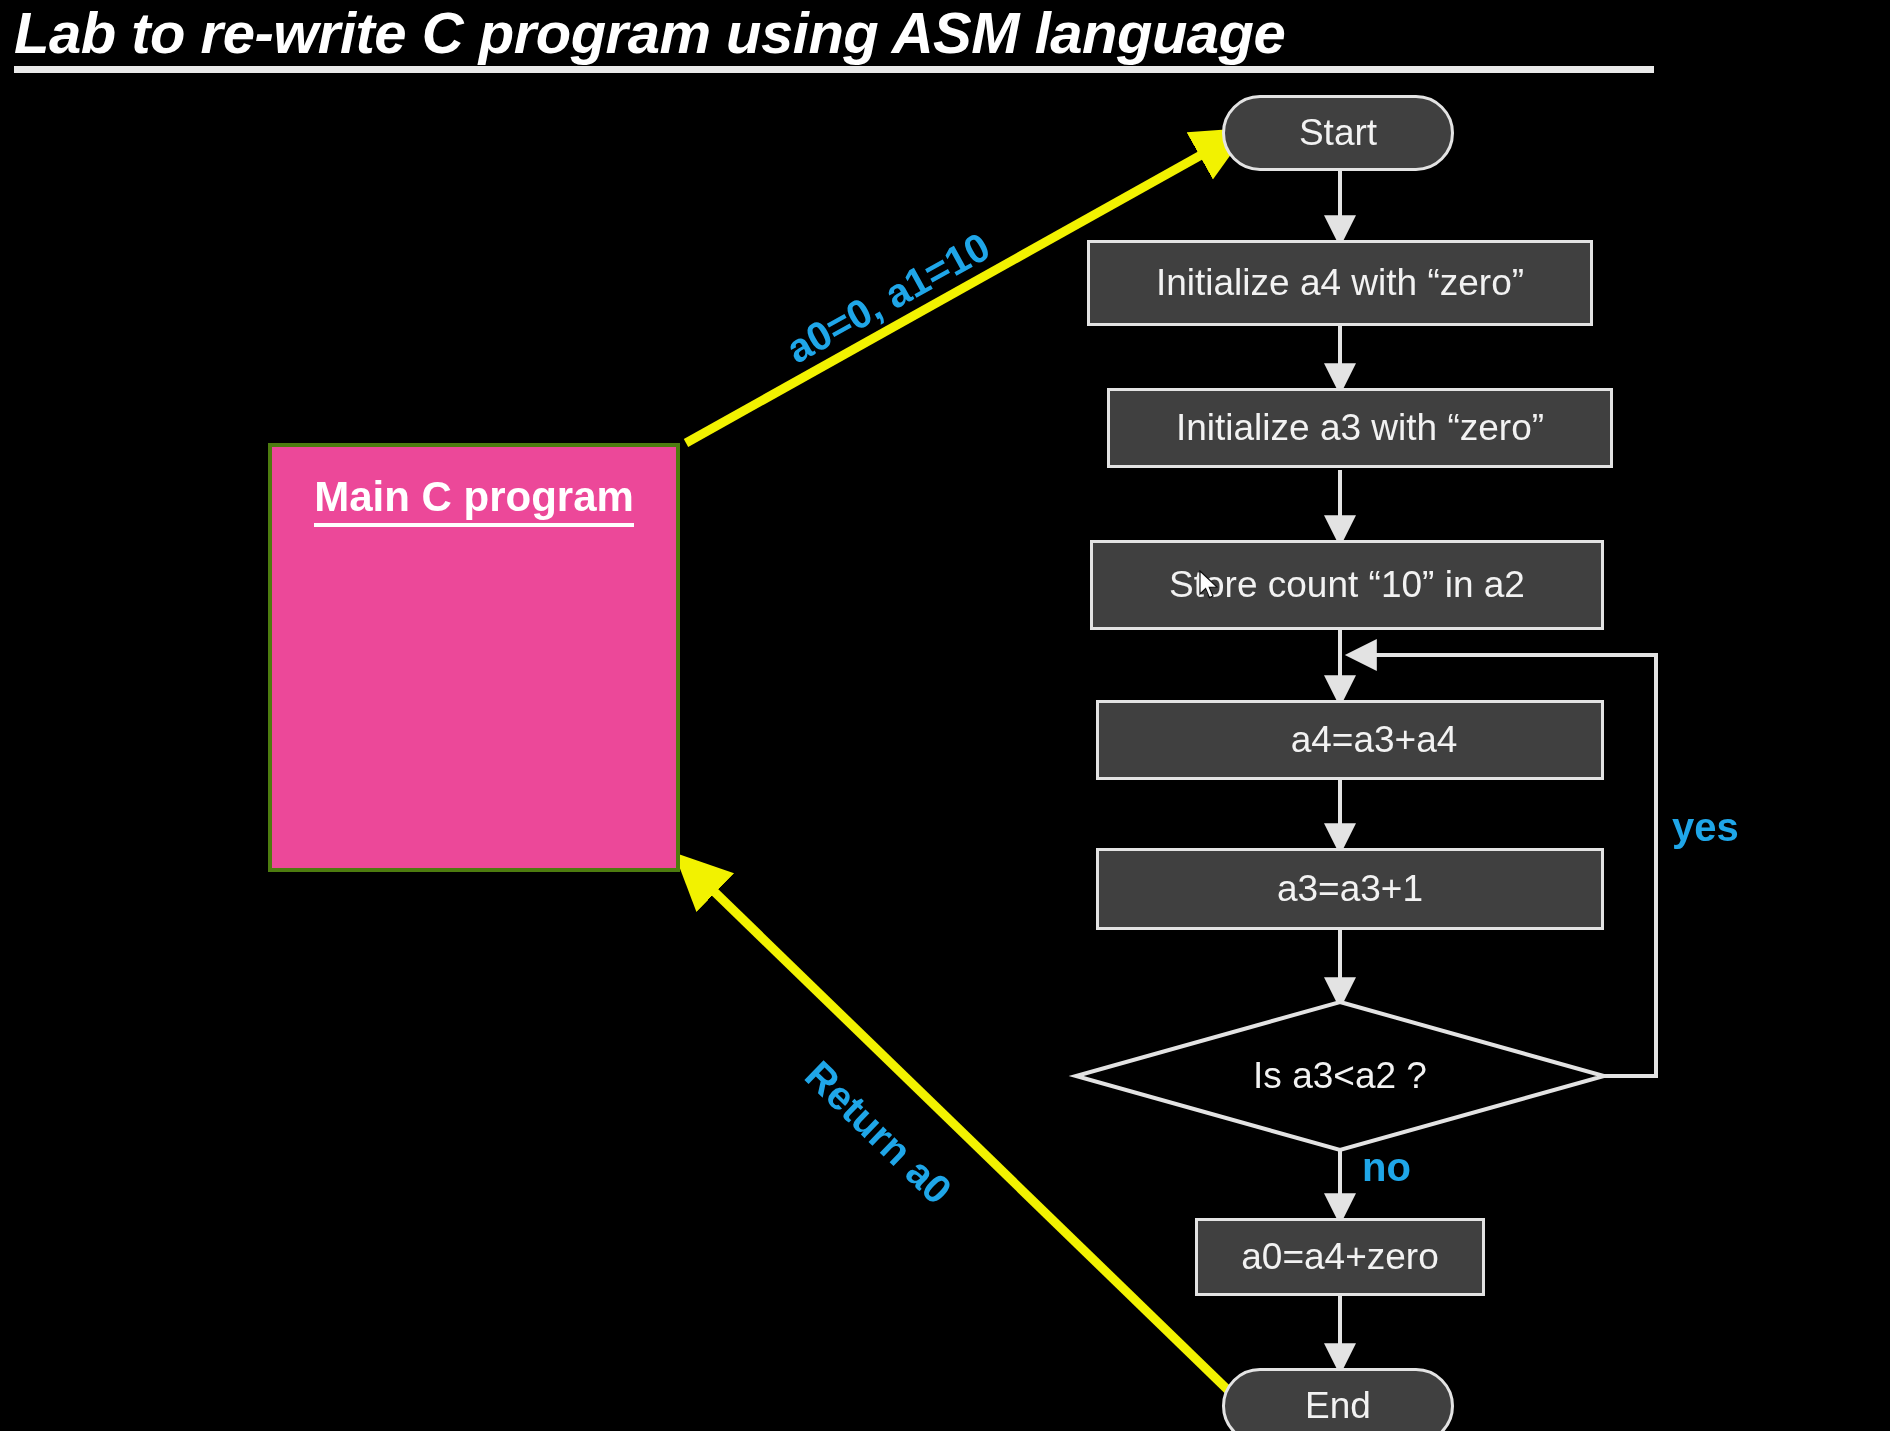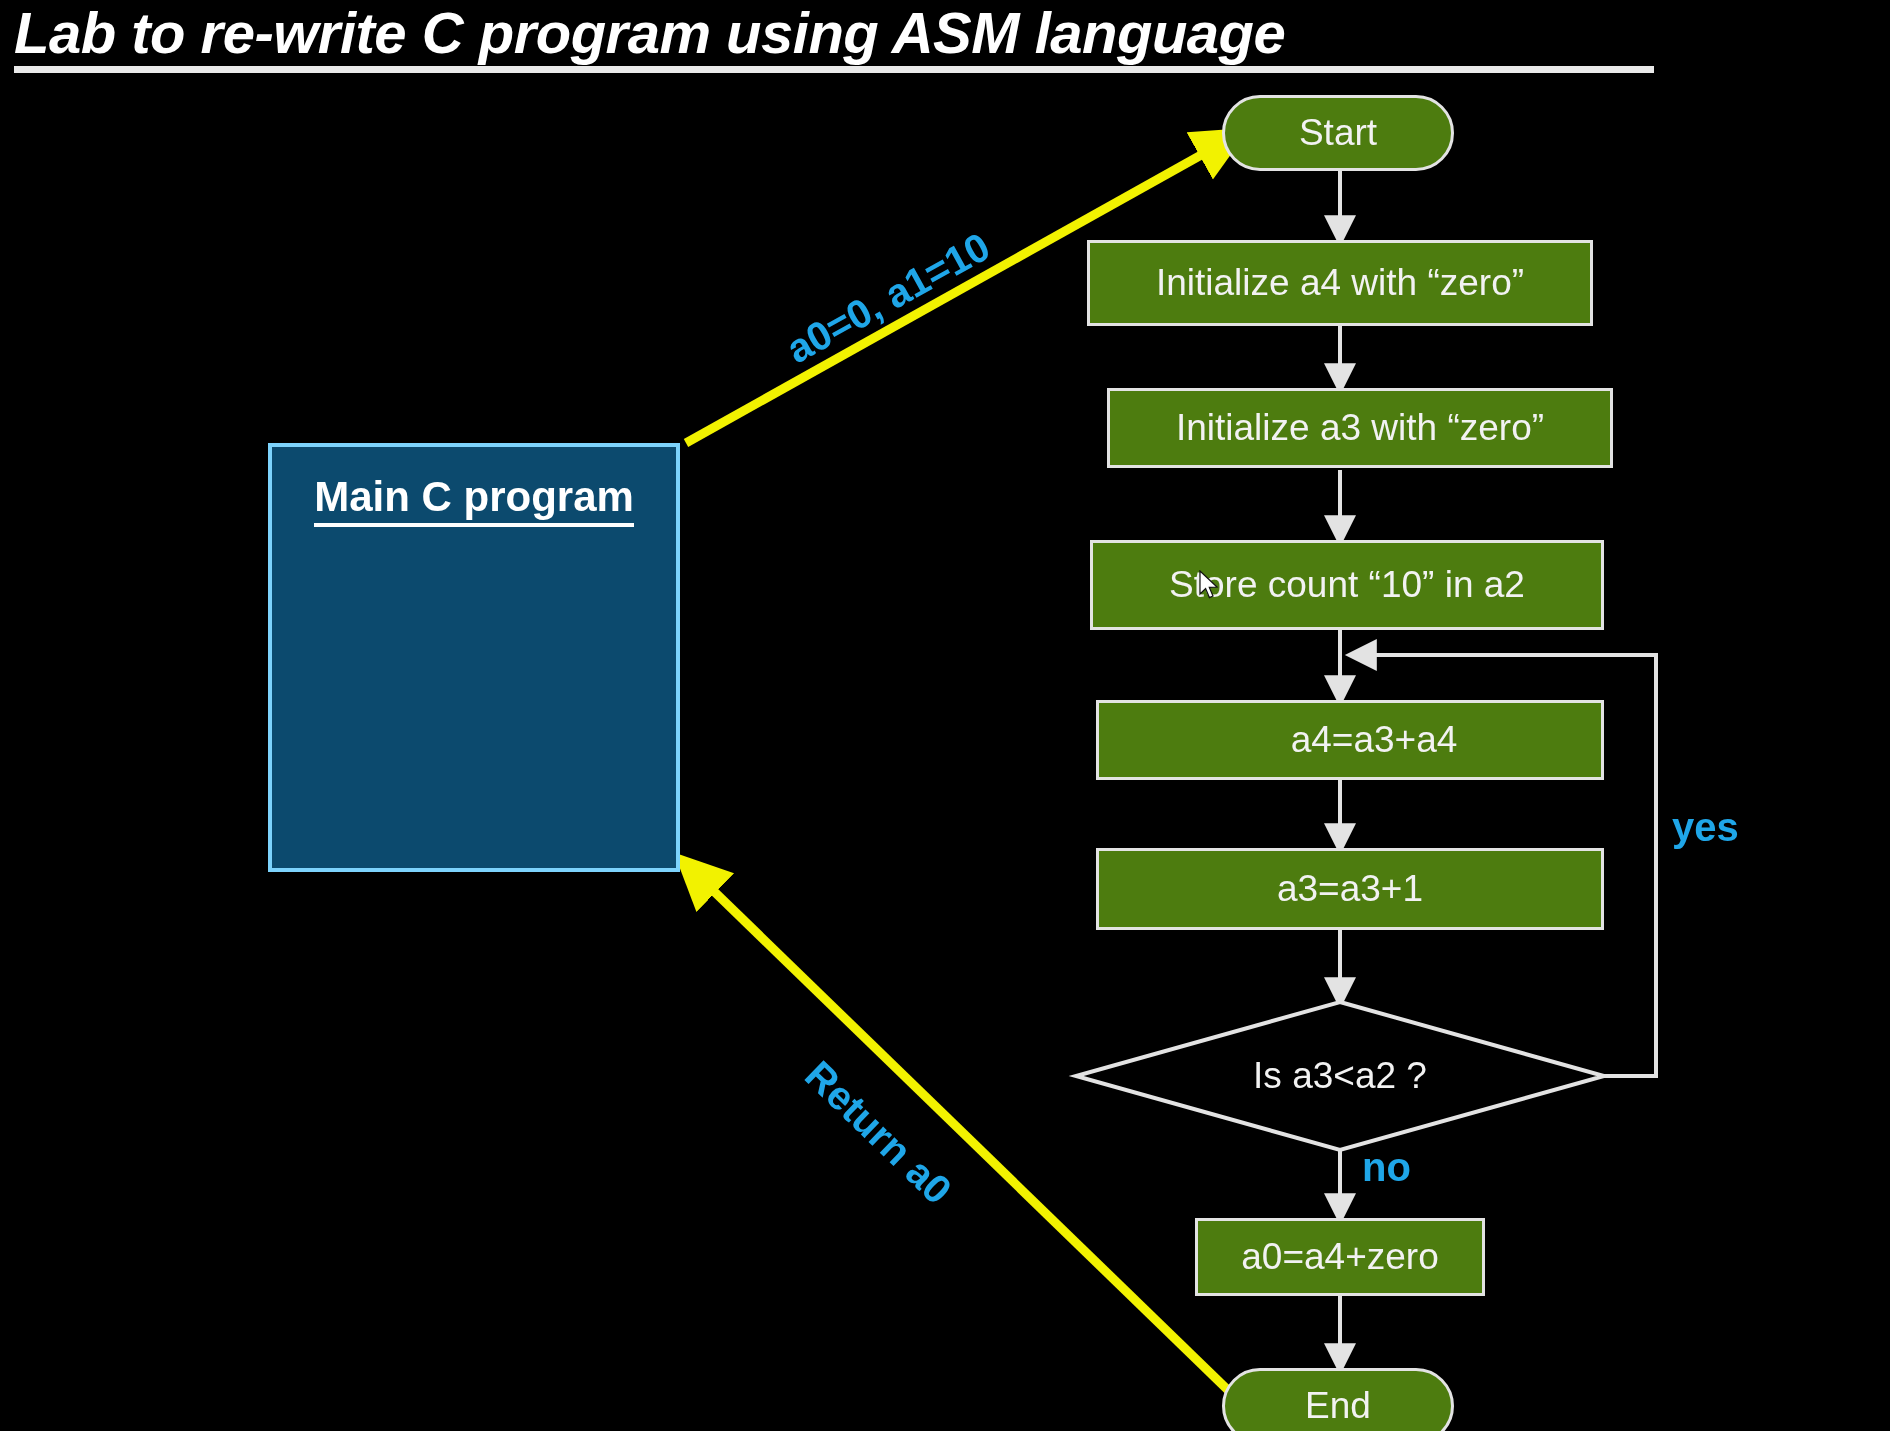--- a/index.html
+++ b/index.html
@@ -40,37 +40,37 @@
     height: 7px;
     width: 1640px;
     background: #e9e9e9;
   }
 
   
   .node {
     position: absolute;
     box-sizing: border-box;
     border: 3px solid #e3e3e3;
-    background: #4d7c0f;
+    background: #404040;
     color: #f2f2f2;
     display: flex;
     align-items: center;
     justify-content: center;
     font-size: 37px;
     font-family: "Liberation Sans", sans-serif;
     white-space: nowrap;
   }
   .terminator {
     border-radius: 60px;
   }
   .mainbox {
     position: absolute;
     box-sizing: border-box;
-    border: 4px solid #7dd3fc;
-    background: #0c4a6e;
+    border: 4px solid #4d7c0f;
+    background: #ec4899;
   }
   #main-c-label {
     position: absolute;
     left: 0;
     right: 0;
     top: 26px;
     text-align: center;
     color: #ffffff;
     font-weight: bold;
     font-size: 42px;

